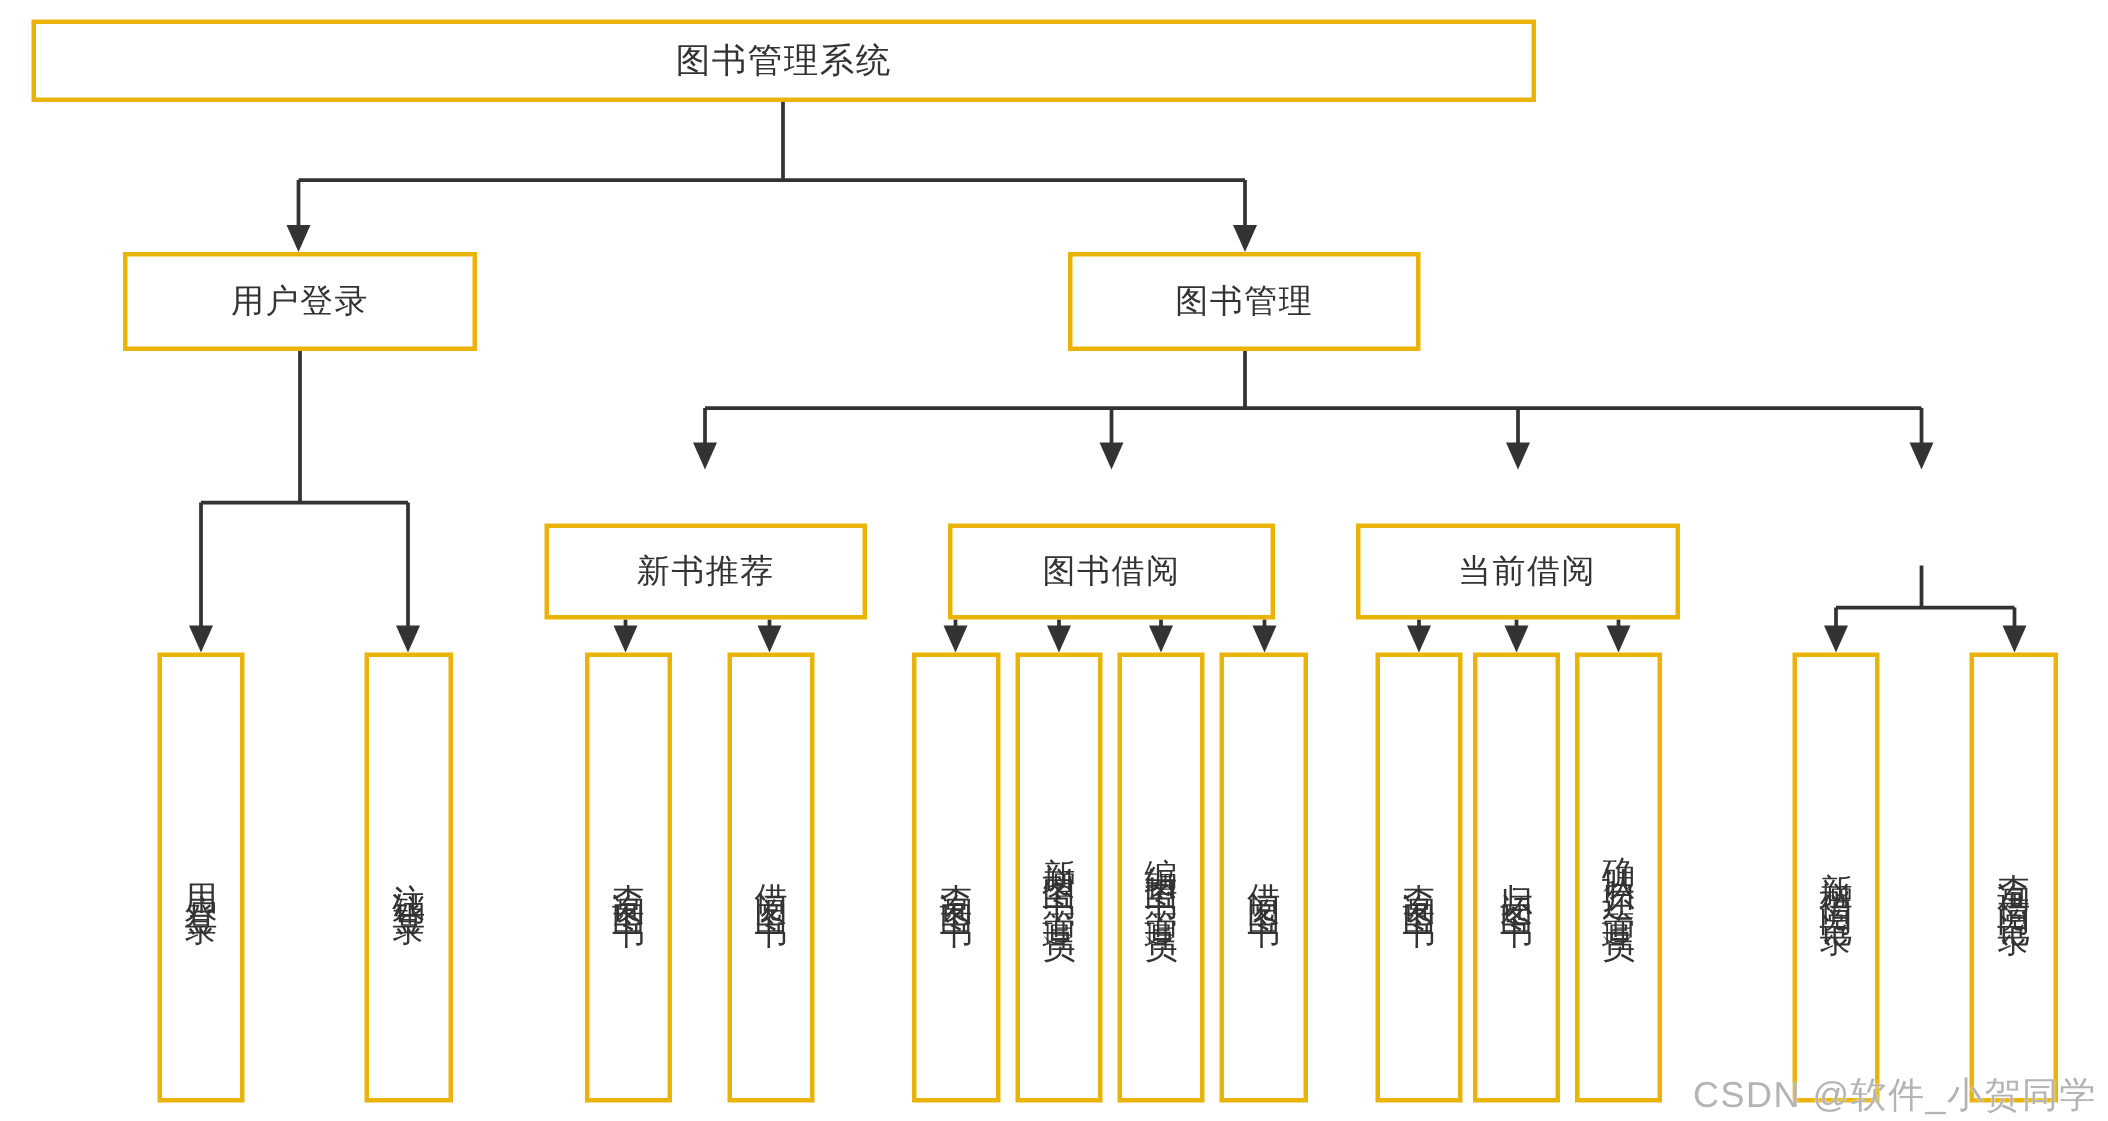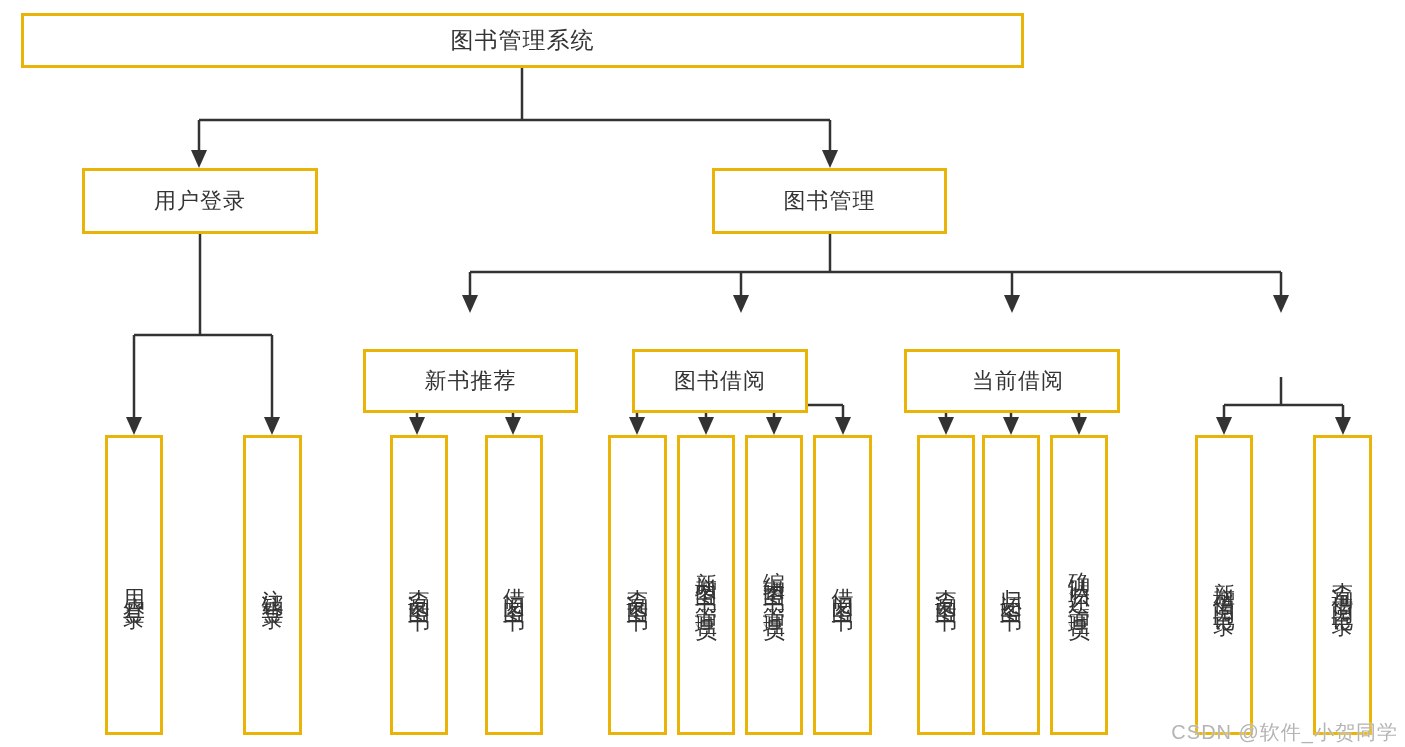--- a/index.html
+++ b/index.html
@@ -43,41 +43,41 @@
     height: 300px;
     width: 58px;
     writing-mode: vertical-rl;
     text-orientation: mixed;
     letter-spacing: 7px;
     font-size: 22px;
   }
   .n-login   { left: 82px;  width: 236px; }
   .n-bookmgr { left: 712px; width: 235px; }
   .n-newrec  { left: 363px;  width: 215px; }
-  .n-borrow  { left: 632px;  width: 176px; }
+  .n-borrow  { left: 632px;  width: 218px; }
   .n-current { left: 904px;  width: 216px; padding-left: 12px; }
   .n-records { left: 1172px; width: 218px; }
   .l0  { left: 105px; }
   .l1  { left: 243px; width: 59px; }
   .l2  { left: 390px; }
   .l3  { left: 485px; }
   .l4  { left: 608px; width: 59px; }
   .l5  { left: 677px; }
   .l6  { left: 745px; }
   .l7  { left: 813px; width: 59px; }
   .l8  { left: 917px; }
   .l9  { left: 982px; }
   .l10 { left: 1050px; }
   .l11 { left: 1195px; }
   .l12 { left: 1313px; width: 59px; }
   .watermark {
     position: absolute;
     right: 7px;
     bottom: 1px;
-    font-size: 20px;
+    font-size: 24px;
     color: #b4b4b4;
     letter-spacing: 1px;
     text-shadow: 0 0 2px rgba(255,255,255,0.9);
     z-index: 5;
     white-space: nowrap;
   }
 </style>
 </head>
 <body>
 

